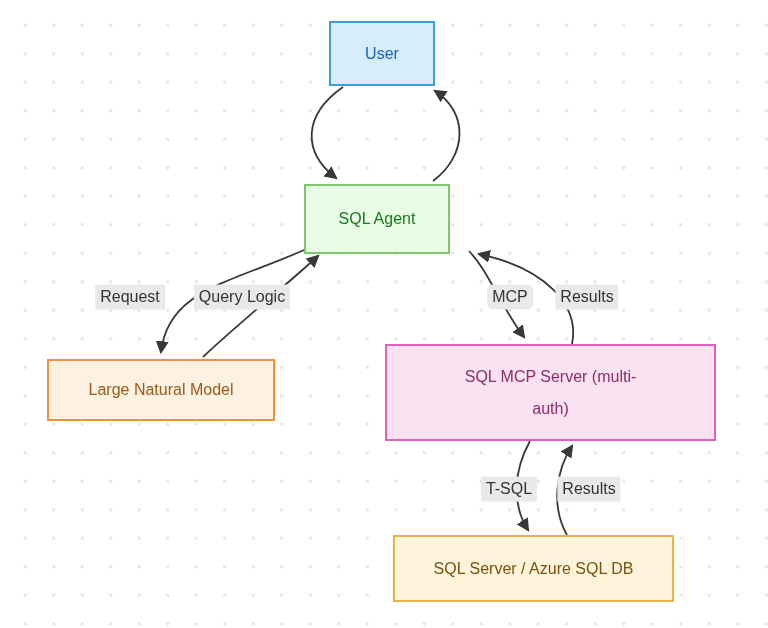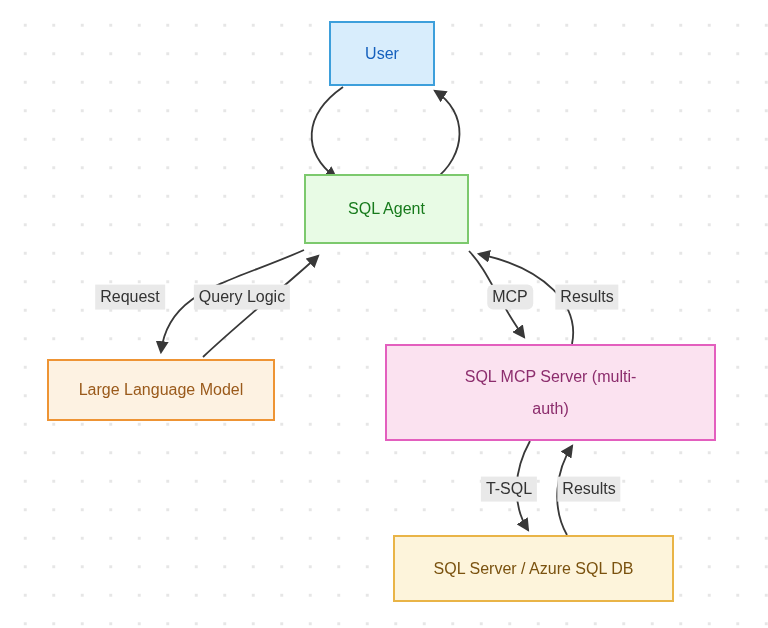--- a/index.html
+++ b/index.html
@@ -35,21 +35,21 @@
     justify-content: center;
     text-align: center;
     font-size: 16px;
     border: 2px solid;
   }
   .node-user {
     left: 329px; top: 21px; width: 106px; height: 65px;
     background: #d8edfc; border-color: #3d9fdb; color: #1560bd;
   }
   .node-sql-agent {
-    left: 304px; top: 174px; width: 165px; height: 70px;
+    left: 304px; top: 184px; width: 146px; height: 70px;
     background: #e8fbe5; border-color: #7cc96d; color: #177a1c;
   }
   .node-llm {
     left: 47px; top: 359px; width: 228px; height: 62px;
     background: #fdf2e2; border-color: #ee9434; color: #9a5a1b;
   }
   .node-mcp-server {
     left: 385px; top: 344px; width: 331px; height: 97px;
     background: #fbe2f0; border-color: #e35fbe; color: #8c2d6d;
   }
@@ -105,21 +105,21 @@
   <div class="edge-label el-tsql">T-SQL</div>
   <div class="edge-label el-results-lower">Results</div>
 
   <div class="node node-user">
     <span class="node-label">User</span>
   </div>
   <div class="node node-sql-agent">
     <span class="node-label">SQL Agent</span>
   </div>
   <div class="node node-llm">
-    <span class="node-label">Large Language Model</span>
+    <span class="node-label">Large Natural Model</span>
   </div>
   <div class="node node-mcp-server">
     <span class="node-label">SQL MCP Server (multi-auth)</span>
   </div>
   <div class="node node-sql-db">
     <span class="node-label">SQL Server / Azure SQL DB</span>
   </div>
 
 </div>
 

